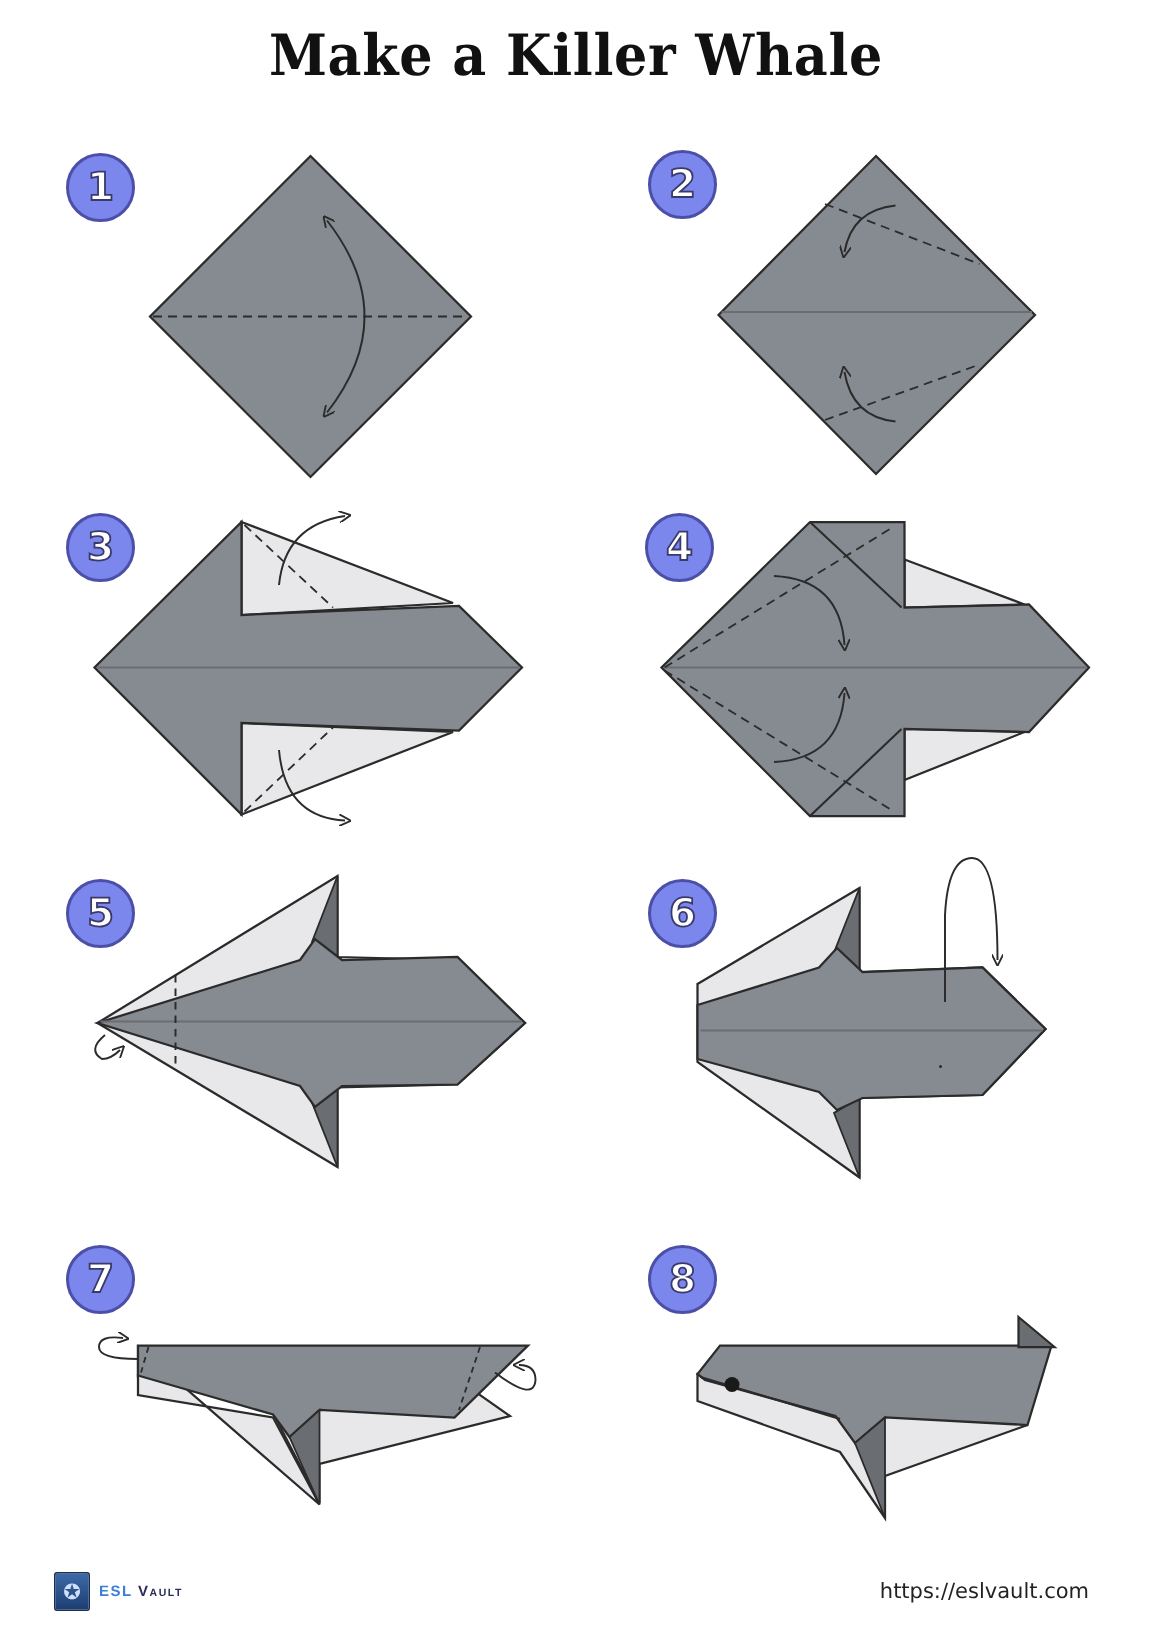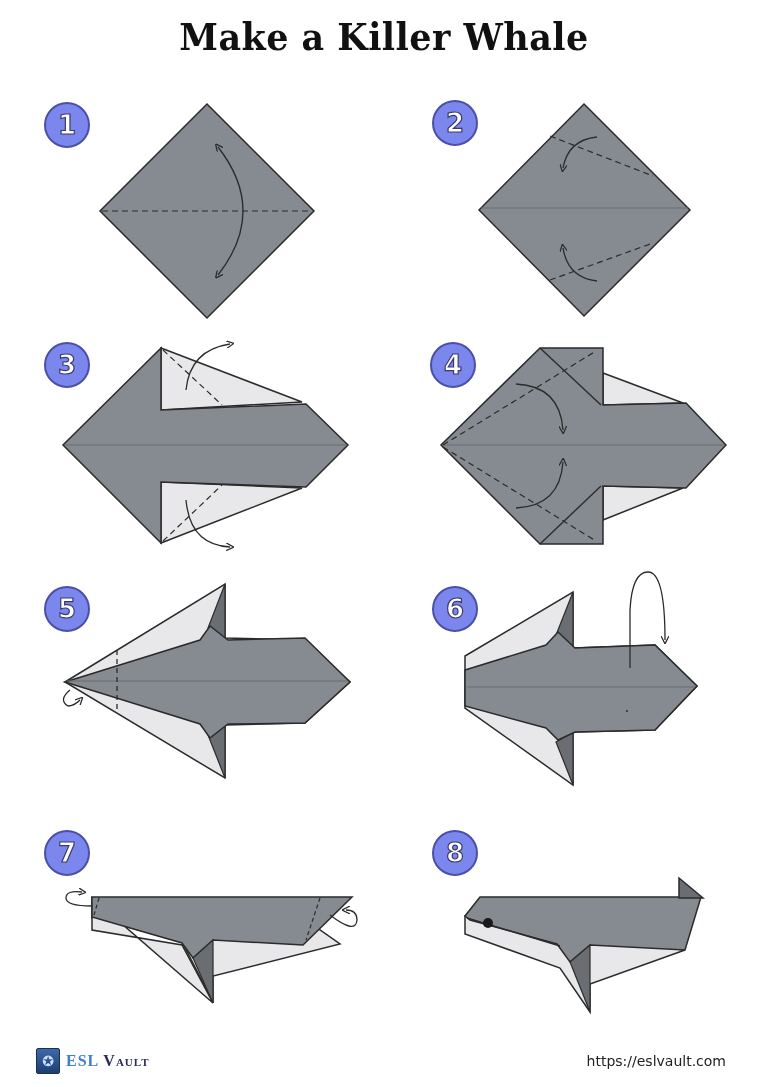--- a/index.html
+++ b/index.html
@@ -8,21 +8,21 @@
            font-family:"DejaVu Serif", serif; font-weight:bold; font-size:38px; color:#111; letter-spacing:0.5px;
            transform:scaleX(0.92); }
   .badge { position:absolute; width:46px; height:46px; border-radius:50%; background:#7c87ee;
            border:2px solid #4b4fa8; box-sizing:border-box; display:flex; align-items:center; justify-content:center;
            color:#fff; font-family:"DejaVu Sans", sans-serif; font-size:26px; font-weight:bold;
            -webkit-text-stroke:1.2px #3a3a6a; }
   svg.diagram { position:absolute; left:0; top:0; width:768px; height:1087px; pointer-events:none; }
   .footer-logo { position:absolute; left:36px; top:1048px; display:flex; align-items:center; gap:6px; }
   .logo-box { width:22px; height:24px; background:linear-gradient(#3c6aa8,#1d3d72); border-radius:2px; border:1px solid #1a2f55;
               display:flex; align-items:center; justify-content:center; color:#cfe0ff; font-size:14px; }
-  .logo-text { font-family:Liberation Serif, serif; font-weight:bold; font-size:16px; color:#2a2d5a; letter-spacing:1px; }
+  .logo-text { font-family:Liberation Sans, sans-serif; font-weight:bold; font-size:10px; color:#2a2d5a; letter-spacing:1px; }
   .logo-text .e { color:#3d7fd4; }
   .footer-url { position:absolute; right:42px; top:1053px; font-family:"DejaVu Sans", sans-serif; font-size:14px; color:#222; }
 </style>
 </head>
 <body>
 
 <div class="title">Make a Killer Whale</div>
 
 <div class="badge" style="left:44px;top:102px;">1</div>
 <div class="badge" style="left:432px;top:100px;">2</div>

